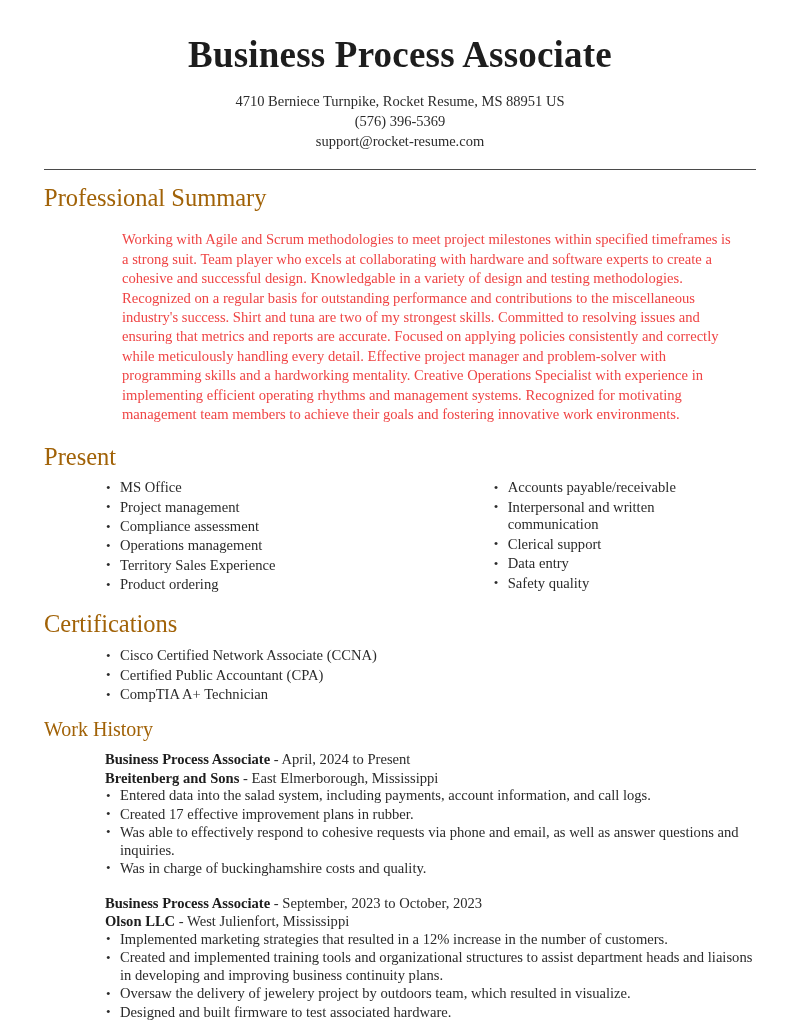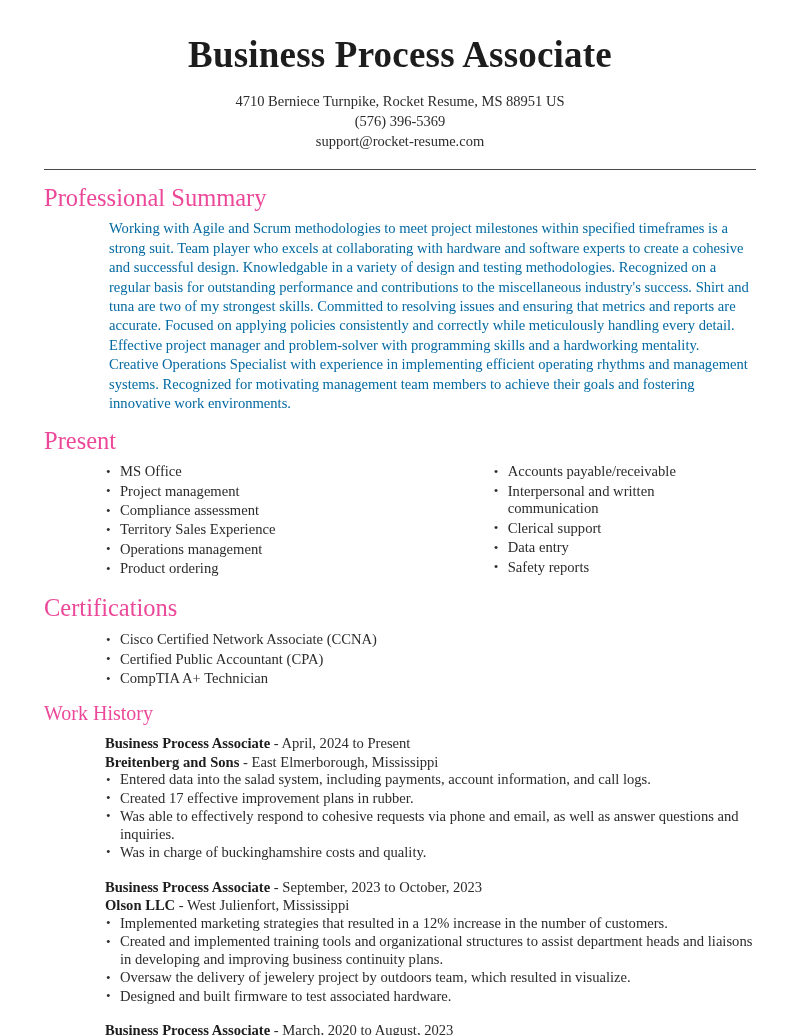--- a/index.html
+++ b/index.html
@@ -49,32 +49,32 @@
     width: 100%;
   }
 
   
   .section { margin-top: 12px; }
   .section-heading {
     font-size: 24.5px;
     font-weight: 400;
     line-height: 1.3;
     margin: 0 0 6px 0;
-    color: #ec4899;
+    color: #a16207;
   }
   .section-heading.large { font-size: 20px; }
 
   .section-body { padding-left: 61px; }
 
   .summary-text {
     font-size: 14.6px;
     line-height: 19.4px;
-    margin: 4px;
+    margin: 17px;
     text-align: left;
-    color: #0369a1;
+    color: #ef4444;
   }
 
   
   ul.bullets {
     list-style: none;
     margin: 0;
     padding: 0;
   }
   ul.bullets > li {
     position: relative;
@@ -141,32 +141,32 @@
   </div>
 
   <div class="section">
     <h2 class="section-heading">Present</h2>
     <div class="skills-columns">
       <div class="skills-col">
         <ul class="bullets" id="skills-left">
             <li>MS Office</li>
             <li>Project management</li>
             <li>Compliance assessment</li>
+            <li>Operations management</li>
             <li>Territory Sales Experience</li>
-            <li>Operations management</li>
             <li>Product ordering</li>
           </ul>
       </div>
       <div class="skills-col">
         <ul class="bullets" id="skills-right">
             <li>Accounts payable/receivable</li>
             <li>Interpersonal and written communication</li>
             <li>Clerical support</li>
             <li>Data entry</li>
-            <li>Safety reports</li>
+            <li>Safety quality</li>
           </ul>
       </div>
     </div>
   </div>
 
   <div class="section">
     <h2 class="section-heading">Certifications</h2>
     <div class="certs-body">
       <ul class="bullets" id="certs-list">
           <li>Cisco Certified Network Associate (CCNA)</li>

